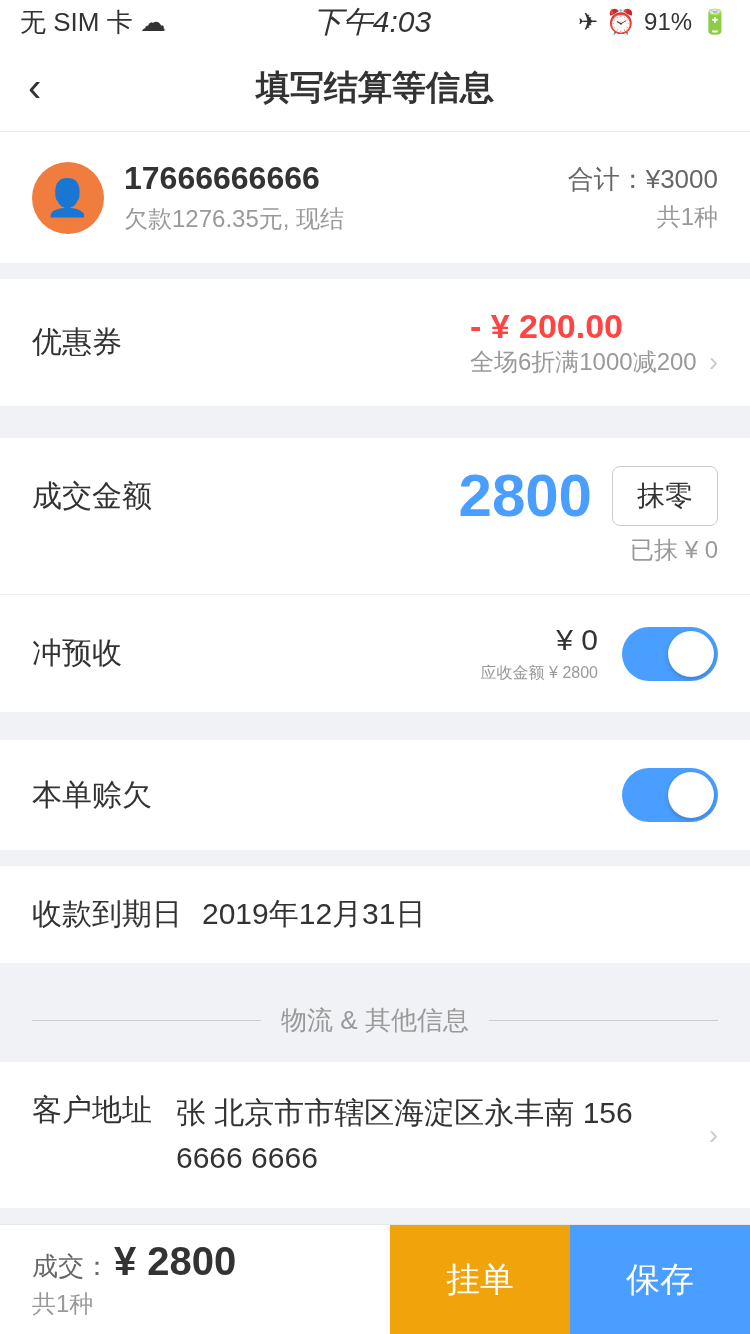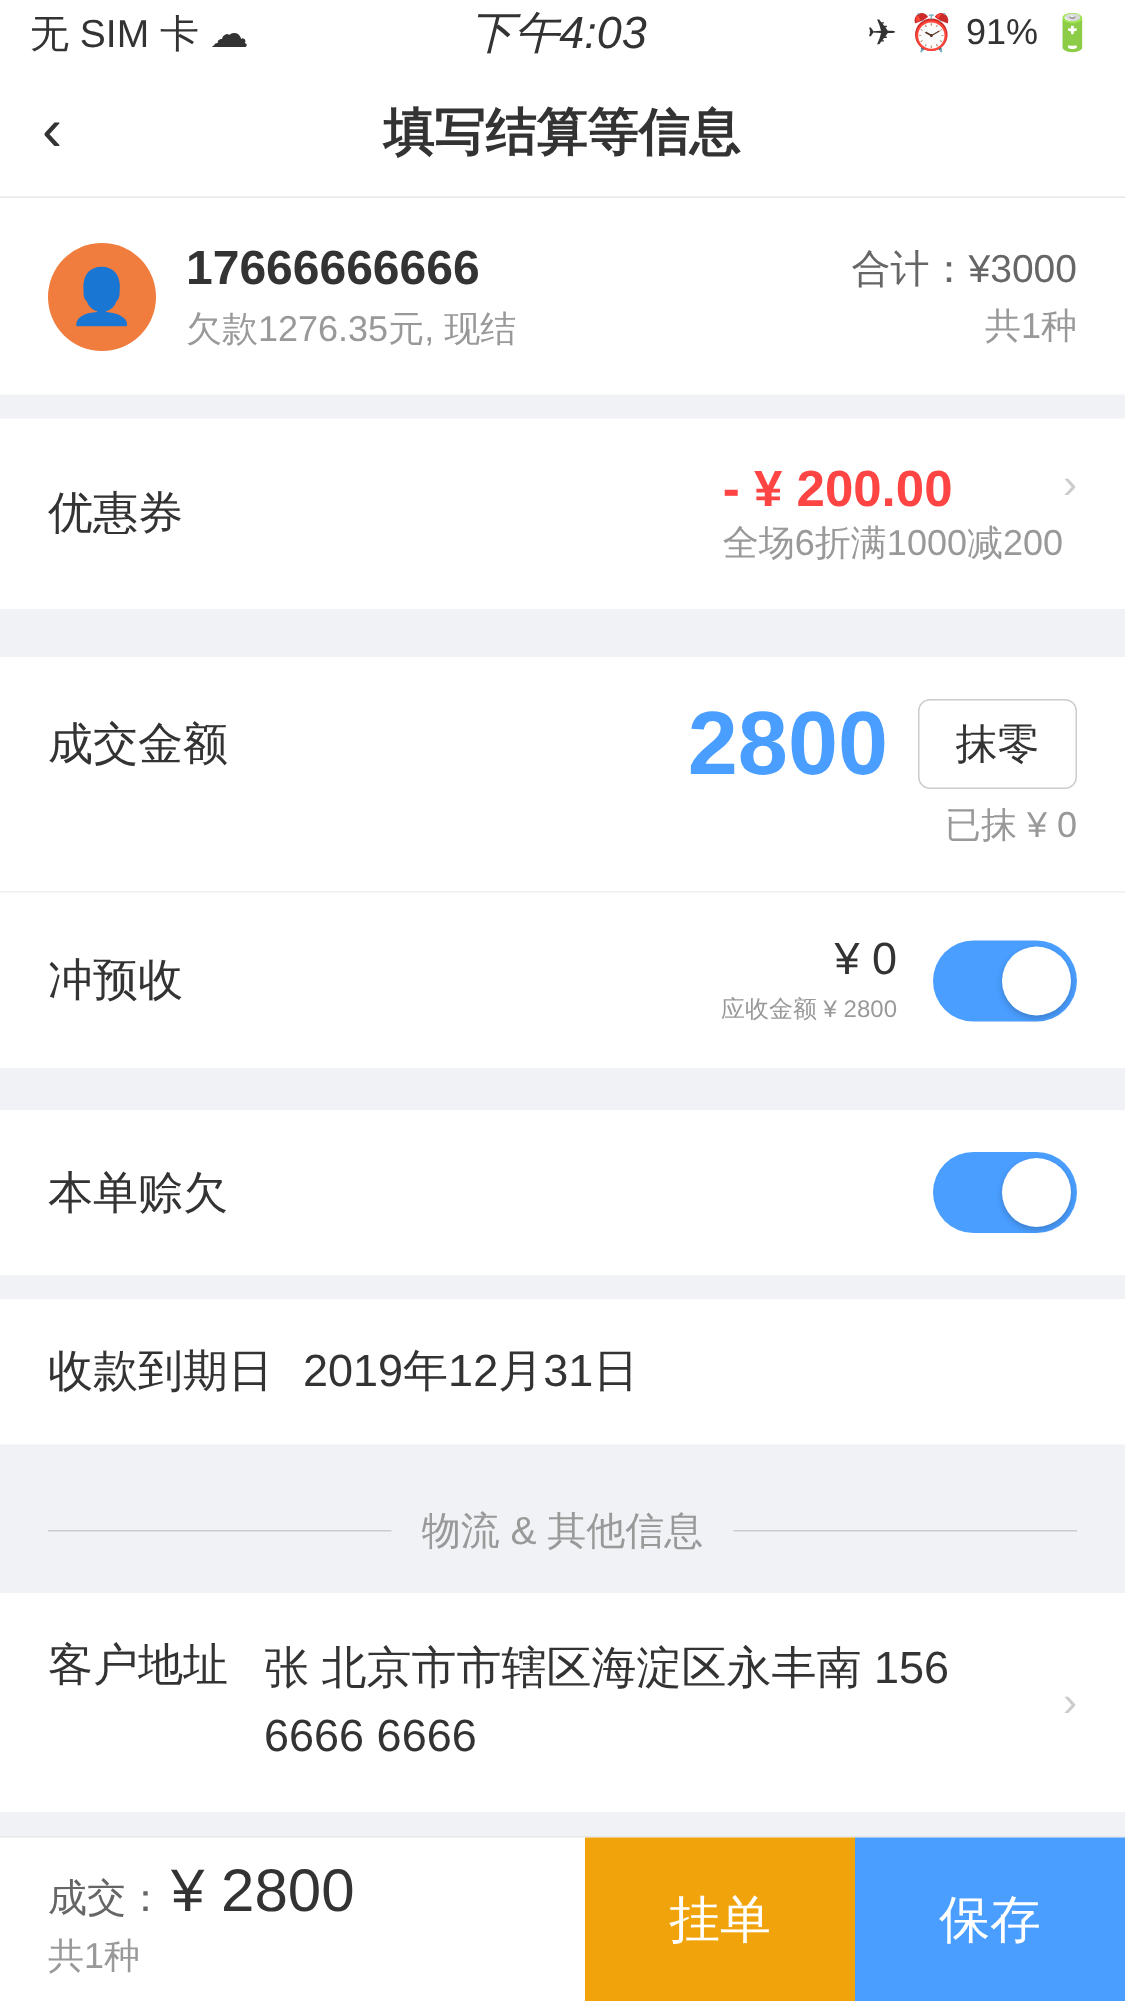--- a/index.html
+++ b/index.html
@@ -105,21 +105,21 @@
     
     .coupon-row {
       display: flex;
       align-items: center;
       justify-content: space-between;
       padding: 28px 32px;
       background: #fff;
       margin-bottom: 16px;
     }
     .coupon-label { font-size: 30px; color: #333; }
-    .coupon-right { display: flex; align-items: flex-start; }
+    .coupon-right { display: flex; align-items: flex-end; gap: 12px; }
     .coupon-discount { font-size: 34px; font-weight: 600; color: #ff4444; }
     .coupon-desc { font-size: 24px; color: #999; text-align: right; }
     .chevron-icon { font-size: 28px; color: #ccc; }
 
     
     .section-divider {
       height: 16px;
       background: #f0f2f5;
     }
 
@@ -281,21 +281,21 @@
       background: #fff;
       display: flex;
       align-items: center;
       border-top: 1px solid #e8e8e8;
     }
     .bottom-info {
       padding: 0 32px;
       flex: 1;
     }
     .bottom-transaction { font-size: 26px; color: #666; }
-    .bottom-amount { font-size: 40px; font-weight: 400; color: #333; }
+    .bottom-amount { font-size: 40px; font-weight: 700; color: #333; }
     .bottom-count { font-size: 24px; color: #999; margin-top: 4px; }
     .bottom-btn {
       height: 110px;
       width: 180px;
       border: none;
       font-size: 34px;
       font-weight: 500;
       color: #fff;
       cursor: pointer;
       display: flex;

